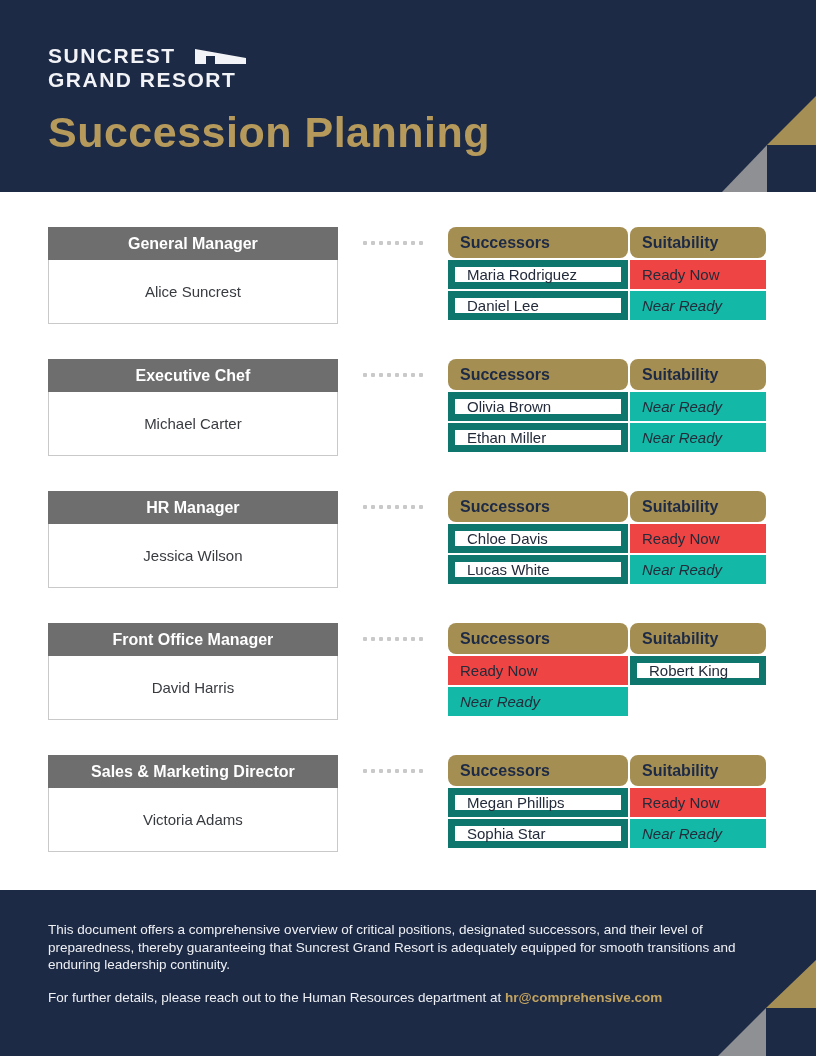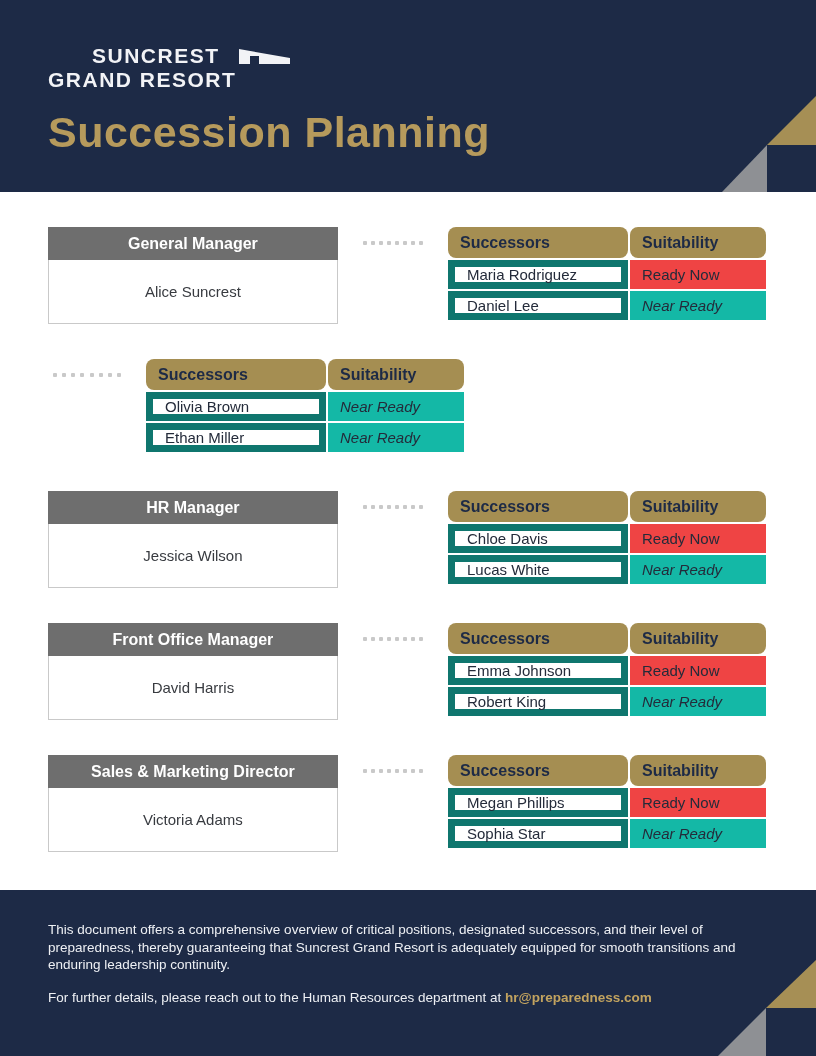--- a/index.html
+++ b/index.html
@@ -5,21 +5,21 @@
   * { box-sizing: border-box; }
   html,body { margin:0; padding:0; }
   body {
     width:816px; height:1056px; position:relative; overflow:hidden;
     background:#ffffff; font-family:"Liberation Sans", sans-serif;
   }
 
   
   .hdr { position:relative; height:192px; background:#1d2a46; }
   .logo { position:absolute; left:48px; top:44px; color:#f2f3f6; }
-  .logo-line1 { display:flex; align-items:center; gap:15px;margin-left:44px; }
+  .logo-line1 { display:flex; align-items:center; gap:15px; }
   .logo-txt { font-size:21px; font-weight:bold; letter-spacing:1.5px; line-height:24px; }
   .flag { width:56px; height:18px; display:block; }
   .page-title {
     position:absolute; left:48px; top:106px; margin:0;
     color:#b69a5c; font-size:43px; font-weight:bold; letter-spacing:.5px; line-height:52px;
   }
   .corner { position:absolute; right:0; bottom:0; width:100px; height:100px; display:block; }
 
   
   .main { padding:35px 50px 0 48px; }
@@ -107,20 +107,24 @@
       <div class="th">Successors</div>
       <div class="th">Suitability</div>
       <div class="name-cell">Maria Rodriguez</div>
       <div class="suit-cell ready-now">Ready Now</div>
       <div class="name-cell">Daniel Lee</div>
       <div class="suit-cell near-ready">Near Ready</div>
     </div>
   </div>
 
   <div class="section">
+    <div class="pos-card">
+      <div class="pos-bar">Executive Chef</div>
+      <div class="pos-body">Michael Carter</div>
+    </div>
     <div class="connector">
       <div class="dots">
           <span class="dot"></span>
           <span class="dot"></span>
           <span class="dot"></span>
           <span class="dot"></span>
           <span class="dot"></span>
           <span class="dot"></span>
           <span class="dot"></span>
           <span class="dot"></span>
@@ -176,21 +180,20 @@
           <span class="dot"></span>
           <span class="dot"></span>
           <span class="dot"></span>
           <span class="dot"></span>
           <span class="dot"></span>
         </div>
     </div>
     <div class="suc-table">
       <div class="th">Successors</div>
       <div class="th">Suitability</div>
-      <div class="name-cell">Emma Johnson</div>
       <div class="suit-cell ready-now">Ready Now</div>
       <div class="name-cell">Robert King</div>
       <div class="suit-cell near-ready">Near Ready</div>
     </div>
   </div>
 
   <div class="section">
     <div class="pos-card">
       <div class="pos-bar">Sales &amp; Marketing Director</div>
       <div class="pos-body">Victoria Adams</div>
@@ -214,18 +217,18 @@
       <div class="suit-cell ready-now">Ready Now</div>
       <div class="name-cell">Sophia Star</div>
       <div class="suit-cell near-ready">Near Ready</div>
     </div>
   </div>
 
 </div>
 
 <div class="ftr">
   <p class="p1">This document offers a comprehensive overview of critical positions, designated successors, and their level of preparedness, thereby guaranteeing that Suncrest Grand Resort is adequately equipped for smooth transitions and enduring leadership continuity.</p>
-  <p class="p2"><span>For further details, please reach out to the Human Resources department at </span><a href="#" class="email">hr@preparedness.com</a></p>
+  <p class="p2"><span>For further details, please reach out to the Human Resources department at </span><a href="#" class="email">hr@comprehensive.com</a></p>
   <svg class="corner" viewBox="0 0 100 100">
     <polygon points="50,52 100,4 100,52" fill="#a68f55"></polygon>
     <polygon points="50,52 50,100 2,100" fill="#8e9094"></polygon>
   </svg>
 </div>
 
 </body></html>

